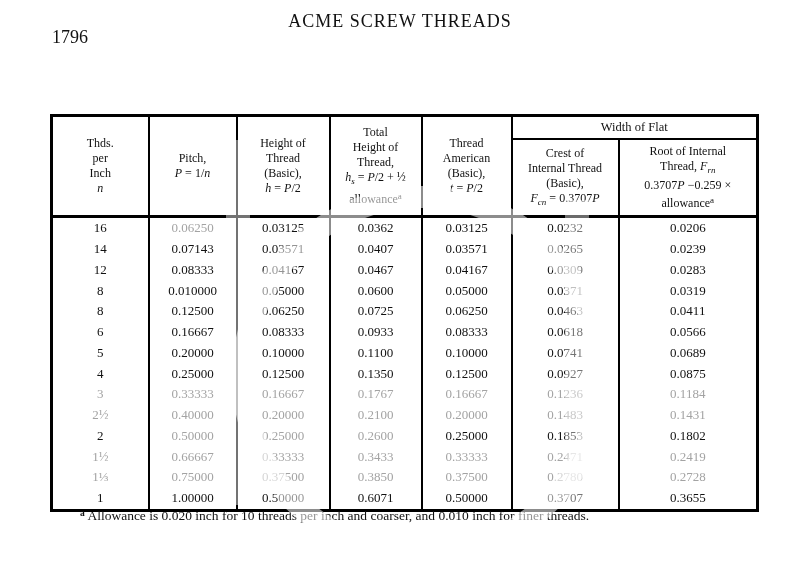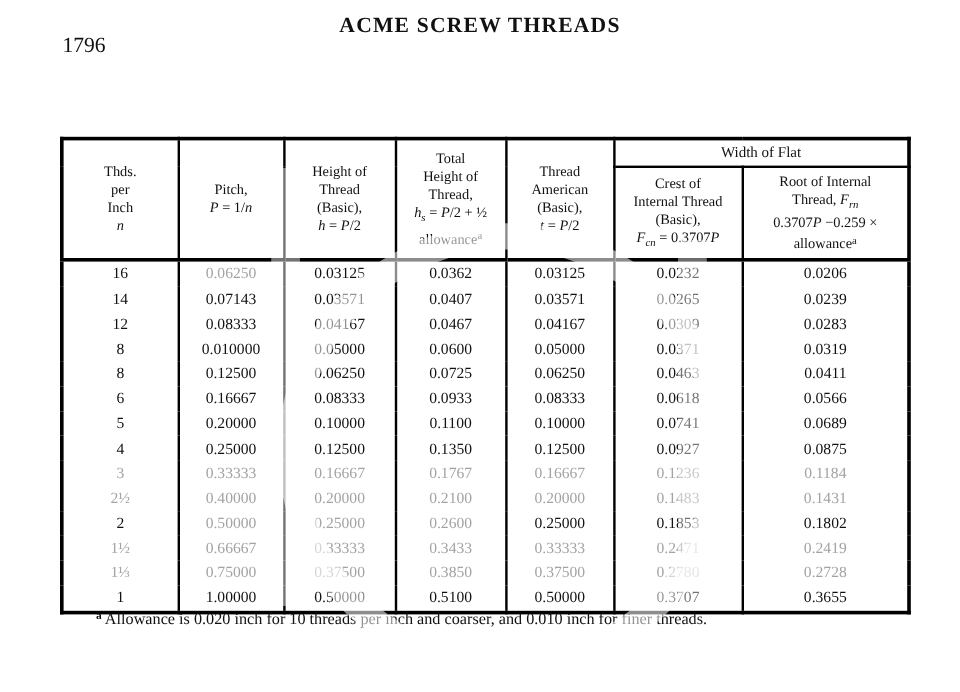--- a/index.html
+++ b/index.html
@@ -8,21 +8,21 @@
     width: 800px; height: 577px;
     background: #ffffff;
     color: #111111;
     font-family: "Liberation Serif", "DejaVu Serif", serif;
     overflow: hidden;
   }
 
   
   .running-head { position: absolute; top: 11px; left: 0; width: 100%; height: 24px; }
   .page-number { position: absolute; left: 52px; top: 16px; font-size: 18px; }
-  .running-title { position: absolute; left: 0; top: 0; width: 100%; text-align: center; font-size: 18px; letter-spacing: 1px; font-weight: bold; }
+  .running-title { position: absolute; left: 0; top: 0; width: 100%; text-align: center; font-size: 18px; letter-spacing: 1px; }
 
   
   .table-title { position: absolute; top: 61px; left: 0; width: 100%; text-align: center; font-weight: bold; font-size: 17px; line-height: 23px; }
   .table-title .std-ref { font-weight: normal; font-style: italic; }
 
   
   table.acme { position: absolute; left: 50px; top: 114px; border-collapse: collapse; table-layout: fixed; border: 3px solid #000; }
   table.acme th, table.acme td { padding: 0; margin: 0; vertical-align: middle; text-align: center; font-weight: normal; }
   table.acme th { border-left: 2px solid #000; border-right: 2px solid #000; font-size: 12px; line-height: 15px; }
   table.acme thead tr.sub-row th, table.acme thead th[rowspan] { border-bottom: 3px solid #000; }
@@ -231,21 +231,21 @@
           <td>0.37500</td>
           <td>0.3850</td>
           <td>0.37500</td>
           <td>0.2780</td>
           <td>0.2728</td>
         </tr>
         <tr>
           <td>1</td>
           <td>1.00000</td>
           <td>0.50000</td>
-          <td>0.5100</td>
+          <td>0.6071</td>
           <td>0.50000</td>
           <td>0.3707</td>
           <td>0.3655</td>
         </tr>
       </tbody>
   </table>
 
   <div class="footnote-a"><sup>a</sup> <span>Allowance is 0.020 inch for 10 threads per inch and coarser, and 0.010 inch for finer threads.</span></div>
 
   <div class="wm wm-band-left"></div>

